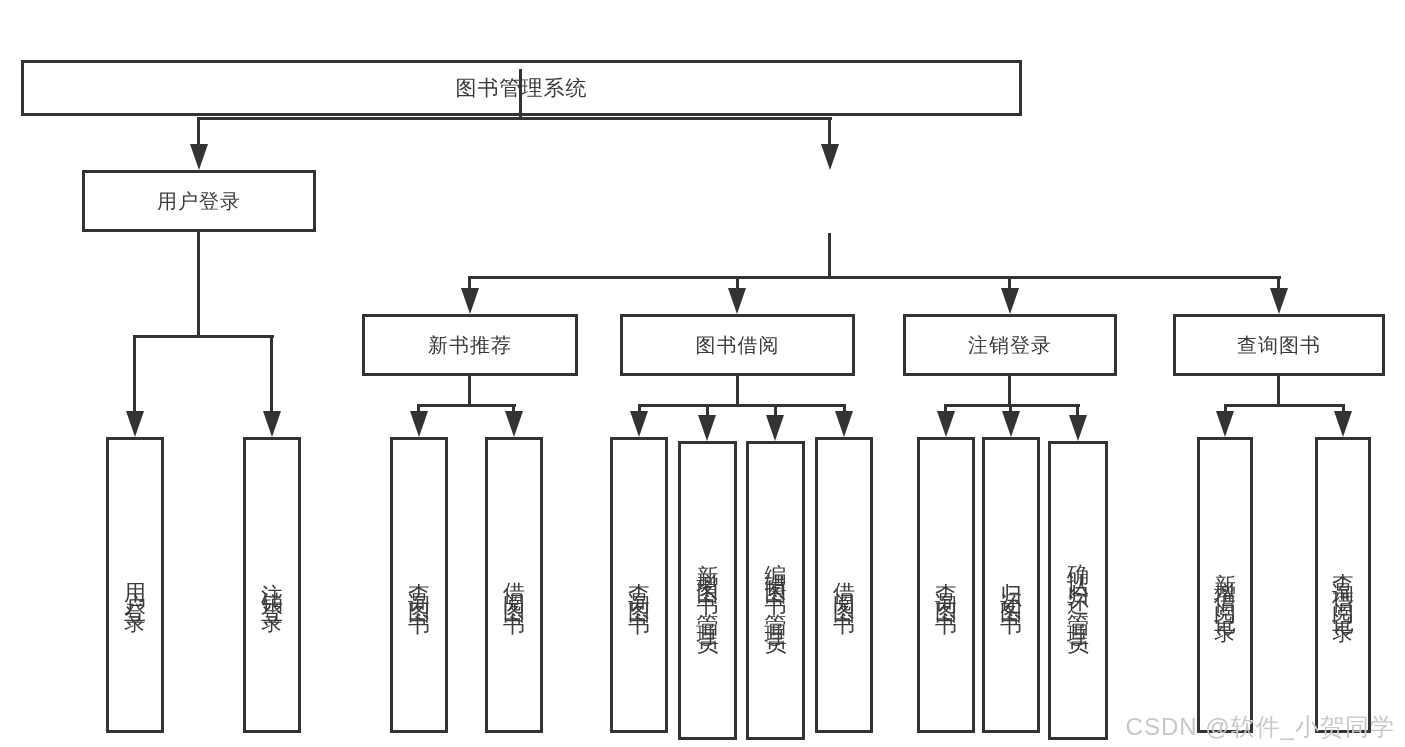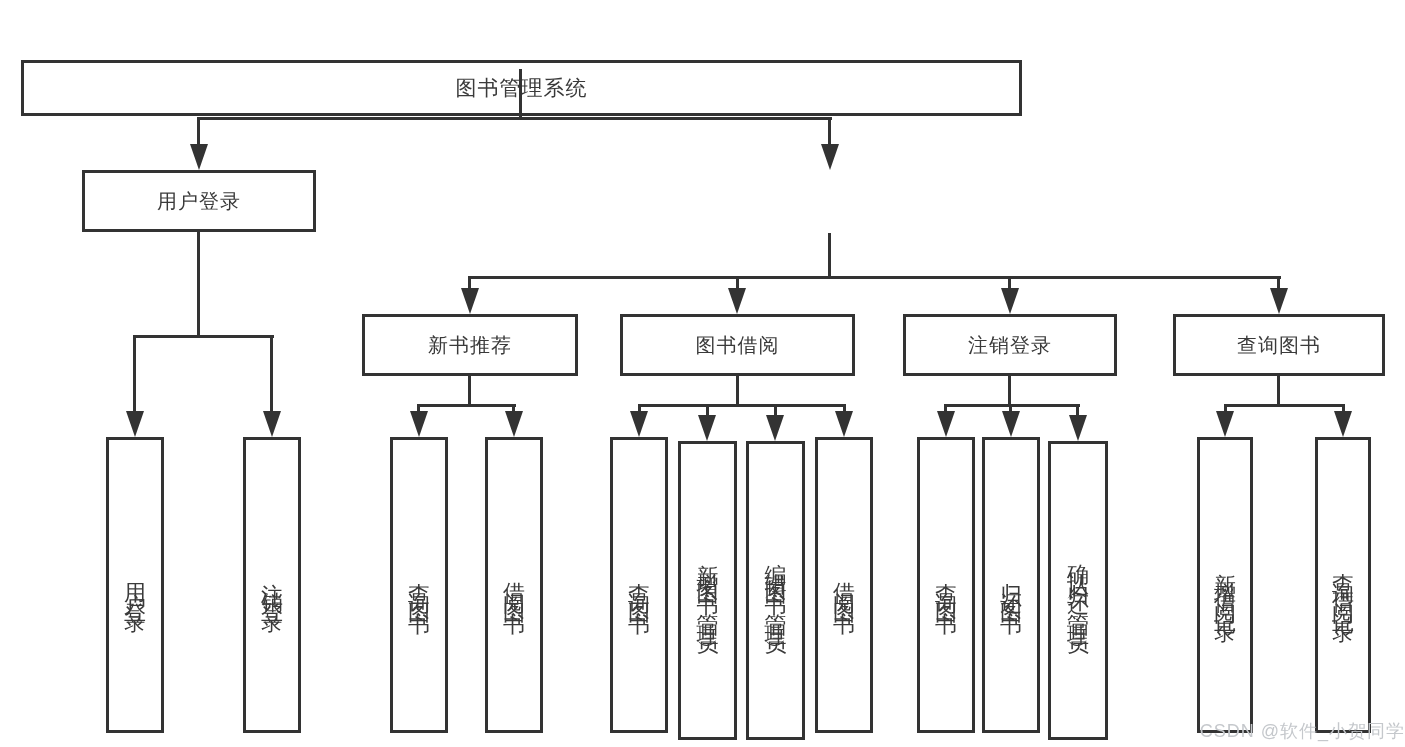--- a/index.html
+++ b/index.html
@@ -43,22 +43,22 @@
   .hline{height:3px;}
   .arrow{
     position:absolute;
     width:0;height:0;
     border-left:9px solid transparent;
     border-right:9px solid transparent;
     border-top:26px solid var(--line);
   }
   .watermark{
     position:absolute;
-    right:0;bottom:4px;
-    font-size:18px;
+    right:10px;bottom:4px;
+    font-size:24px;
     color:var(--watermark);
     z-index:5;
     letter-spacing:1px;
   }
 </style>
 </head>
 <body>
 
 <div class="canvas">
 

